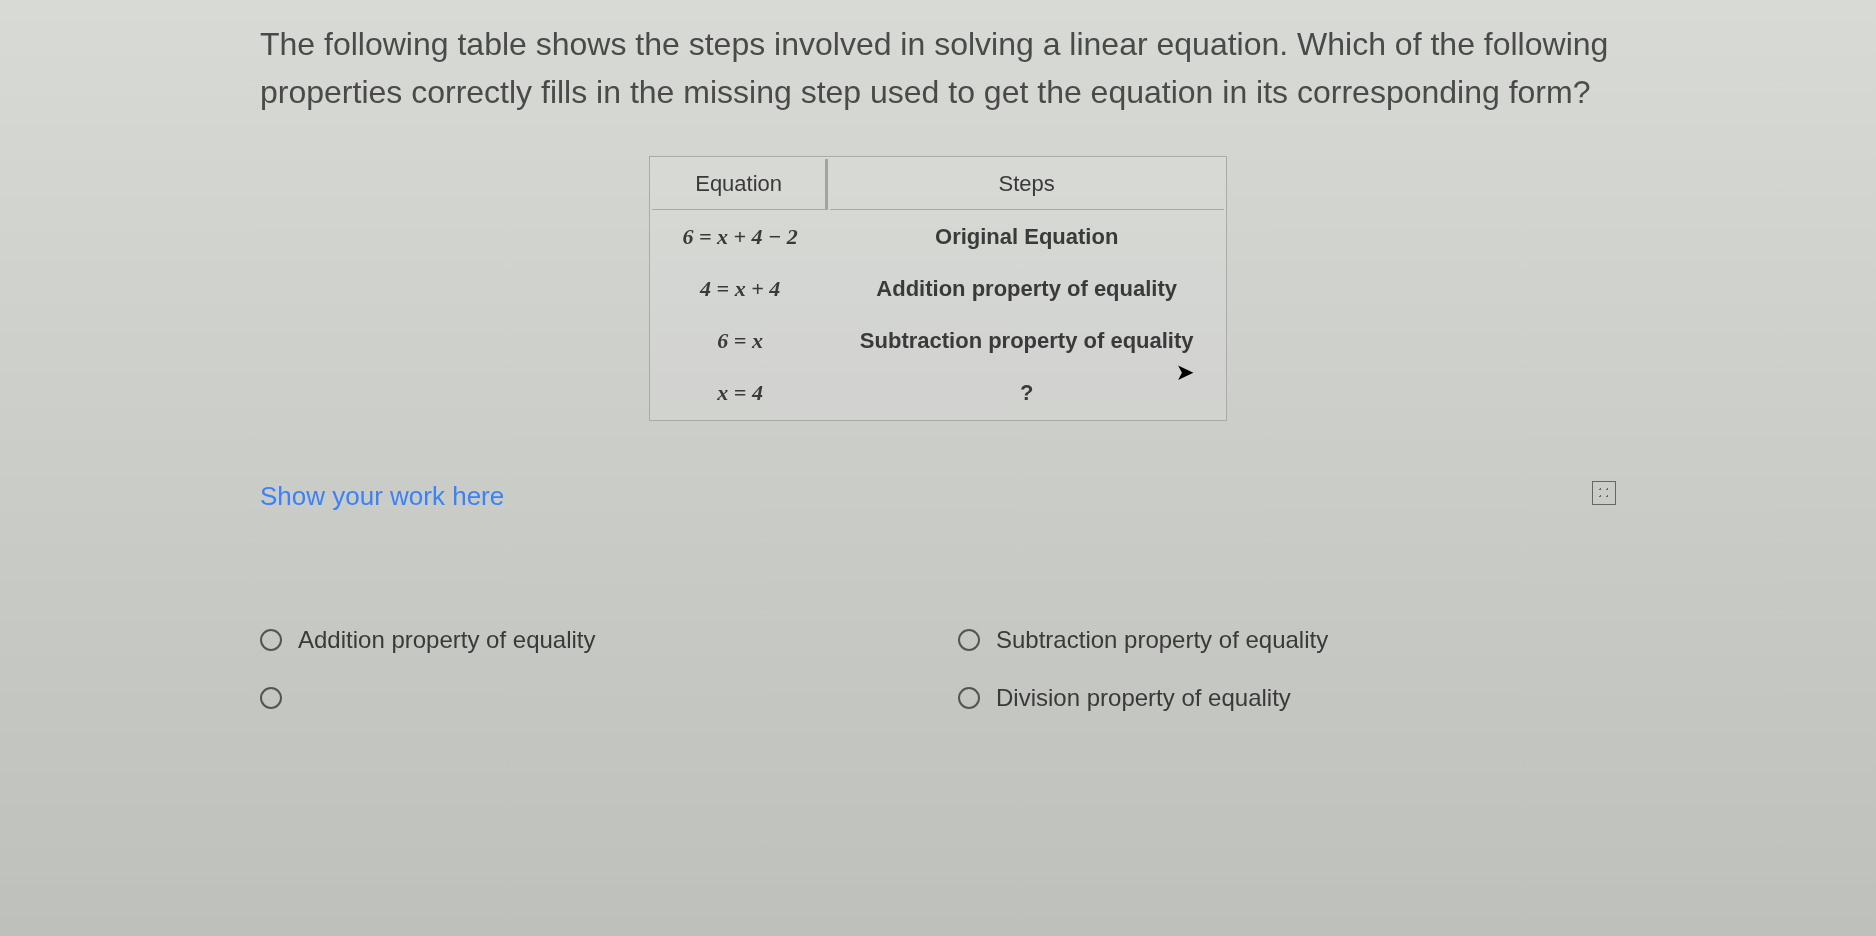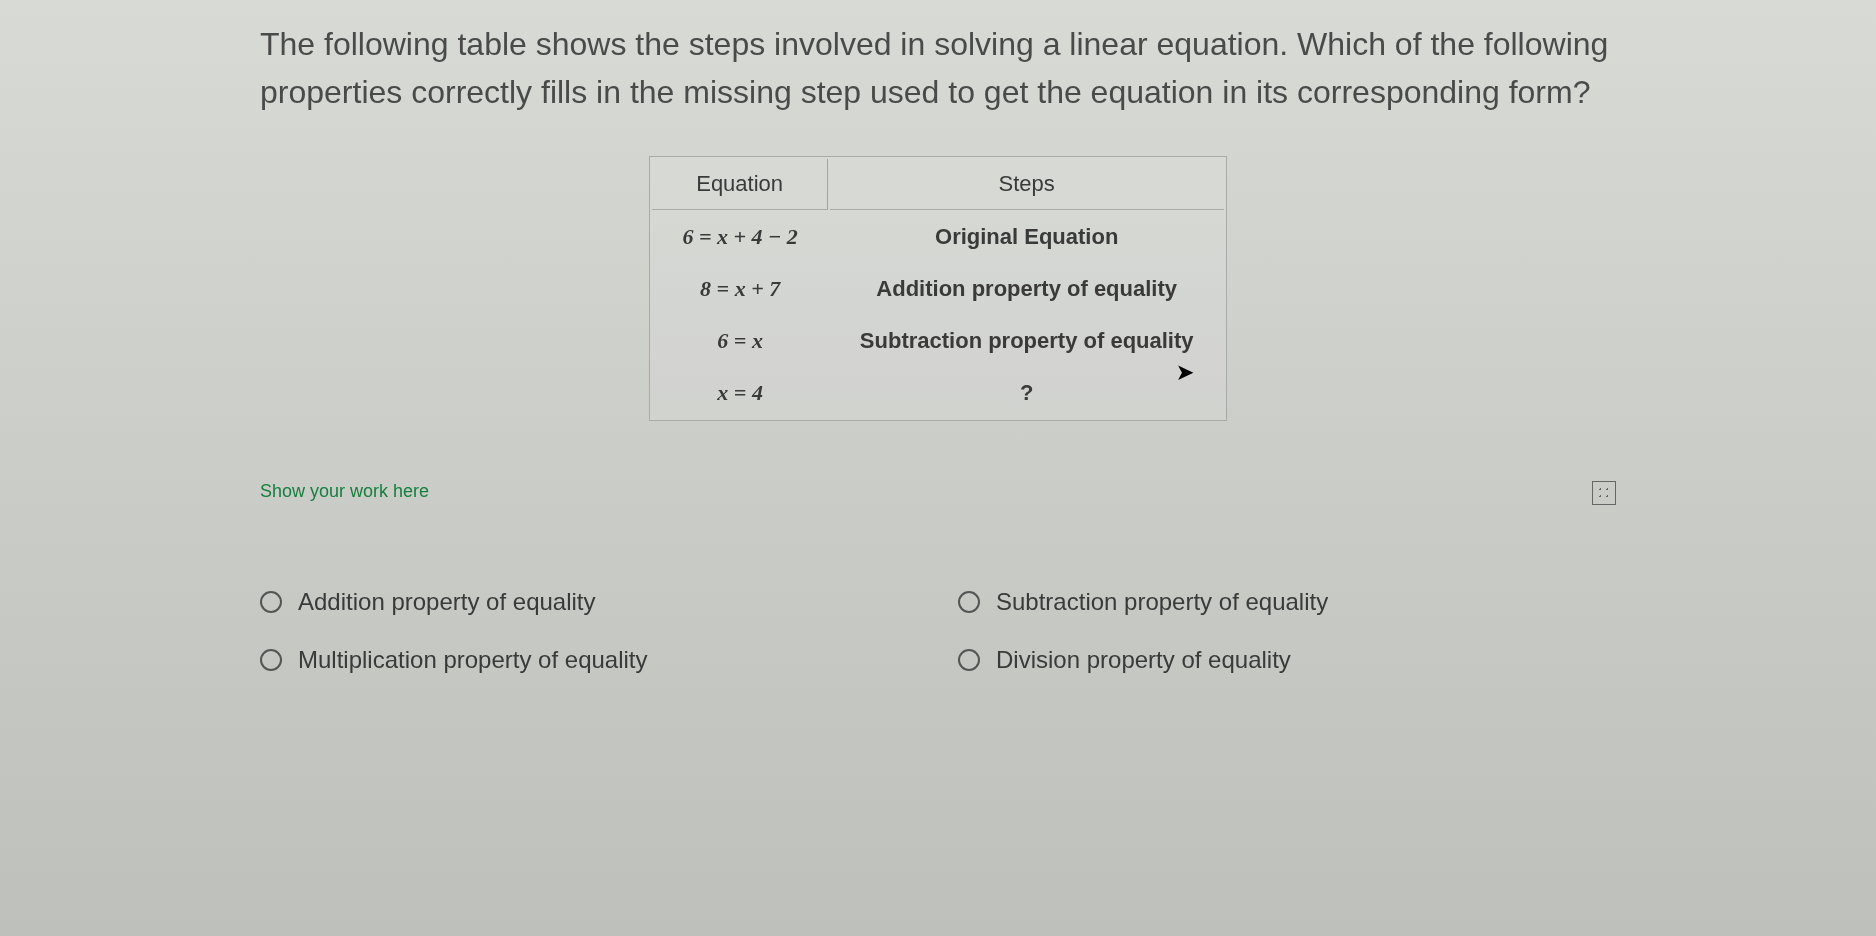--- a/index.html
+++ b/index.html
@@ -36,31 +36,31 @@
       text-align: center;
       font-size: 22px;
       color: #3a3a3a;
       font-weight: bold;
     }
     .steps-table th {
       font-weight: normal;
       border-bottom: 1px solid #aaa;
     }
     .steps-table th:first-child {
-      border-right: 1px solid #a3a3a3;
+      border-right: 3px solid #a3a3a3;
     }
     .equation-cell {
       font-family: 'Times New Roman', serif;
       font-style: italic;
       text-align: center;
     }
     .show-work {
-      color: #15803d;
-      font-size: 18px;
-      margin-bottom: 86px;
+      color: #3b82f6;
+      font-size: 26px;
+      margin-bottom: 114px;
       position: relative;
     }
     .calc-icon {
       position: absolute;
       right: 0;
       top: 0;
       width: 24px;
       height: 24px;
       border: 1px solid #666;
       display: flex;
@@ -120,21 +120,21 @@
         <th>Equation</th>
         <th>Steps</th>
       </tr>
     </thead>
     <tbody>
       <tr>
         <td class="equation-cell">6 = x + 4 − 2</td>
         <td>Original Equation</td>
       </tr>
       <tr>
-        <td class="equation-cell">8 = x + 7</td>
+        <td class="equation-cell">4 = x + 4</td>
         <td>Addition property of equality</td>
       </tr>
       <tr>
         <td class="equation-cell">6 = x</td>
         <td>Subtraction property of equality</td>
       </tr>
       <tr>
         <td class="equation-cell">x = 4</td>
         <td class="row-wrap">
           <span>?</span>
@@ -154,19 +154,18 @@
   <div class="option">
     <span class="radio"></span>
     <span>Addition property of equality</span>
   </div>
   <div class="option">
     <span class="radio"></span>
     <span>Subtraction property of equality</span>
   </div>
   <div class="option">
     <span class="radio"></span>
-    <span>Multiplication property of equality</span>
   </div>
   <div class="option">
     <span class="radio"></span>
     <span>Division property of equality</span>
   </div>
 </div>
 
 </body></html>

